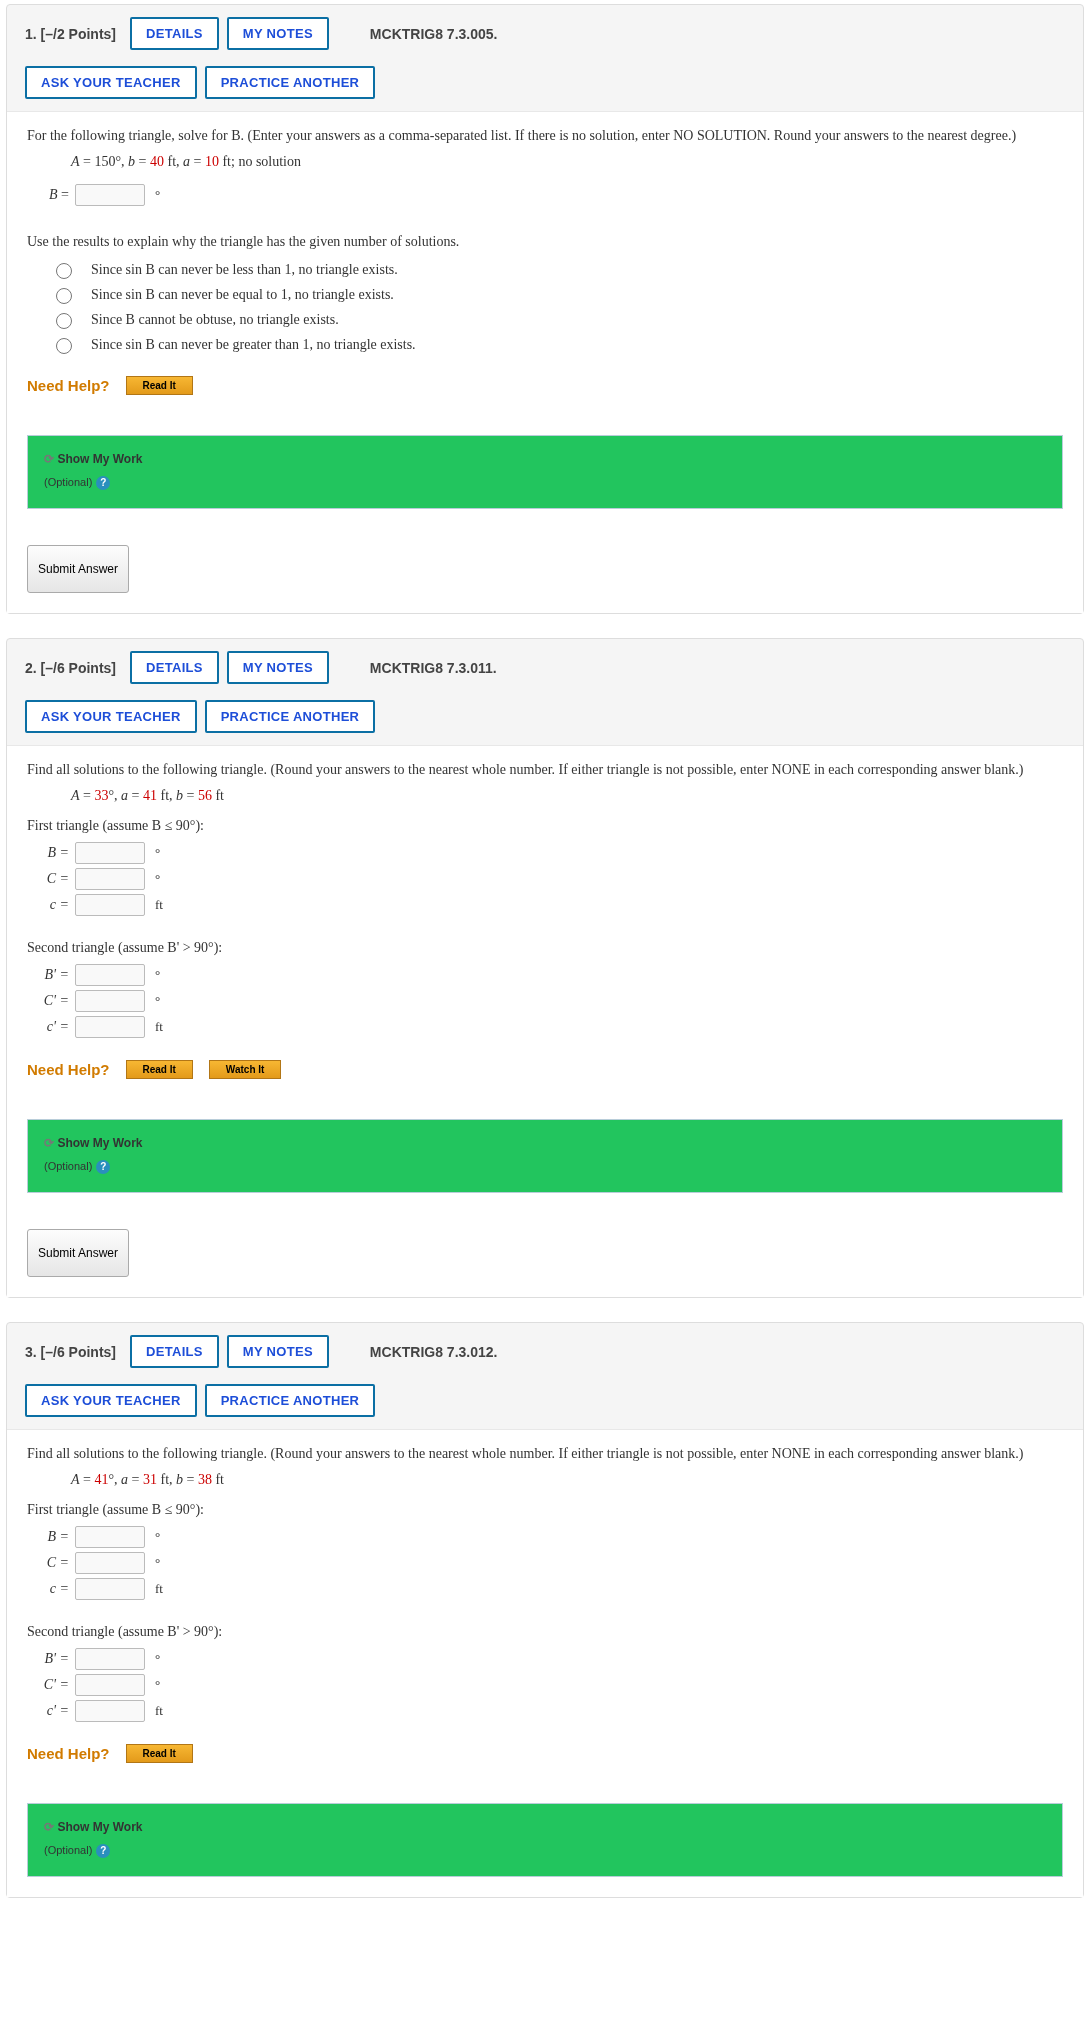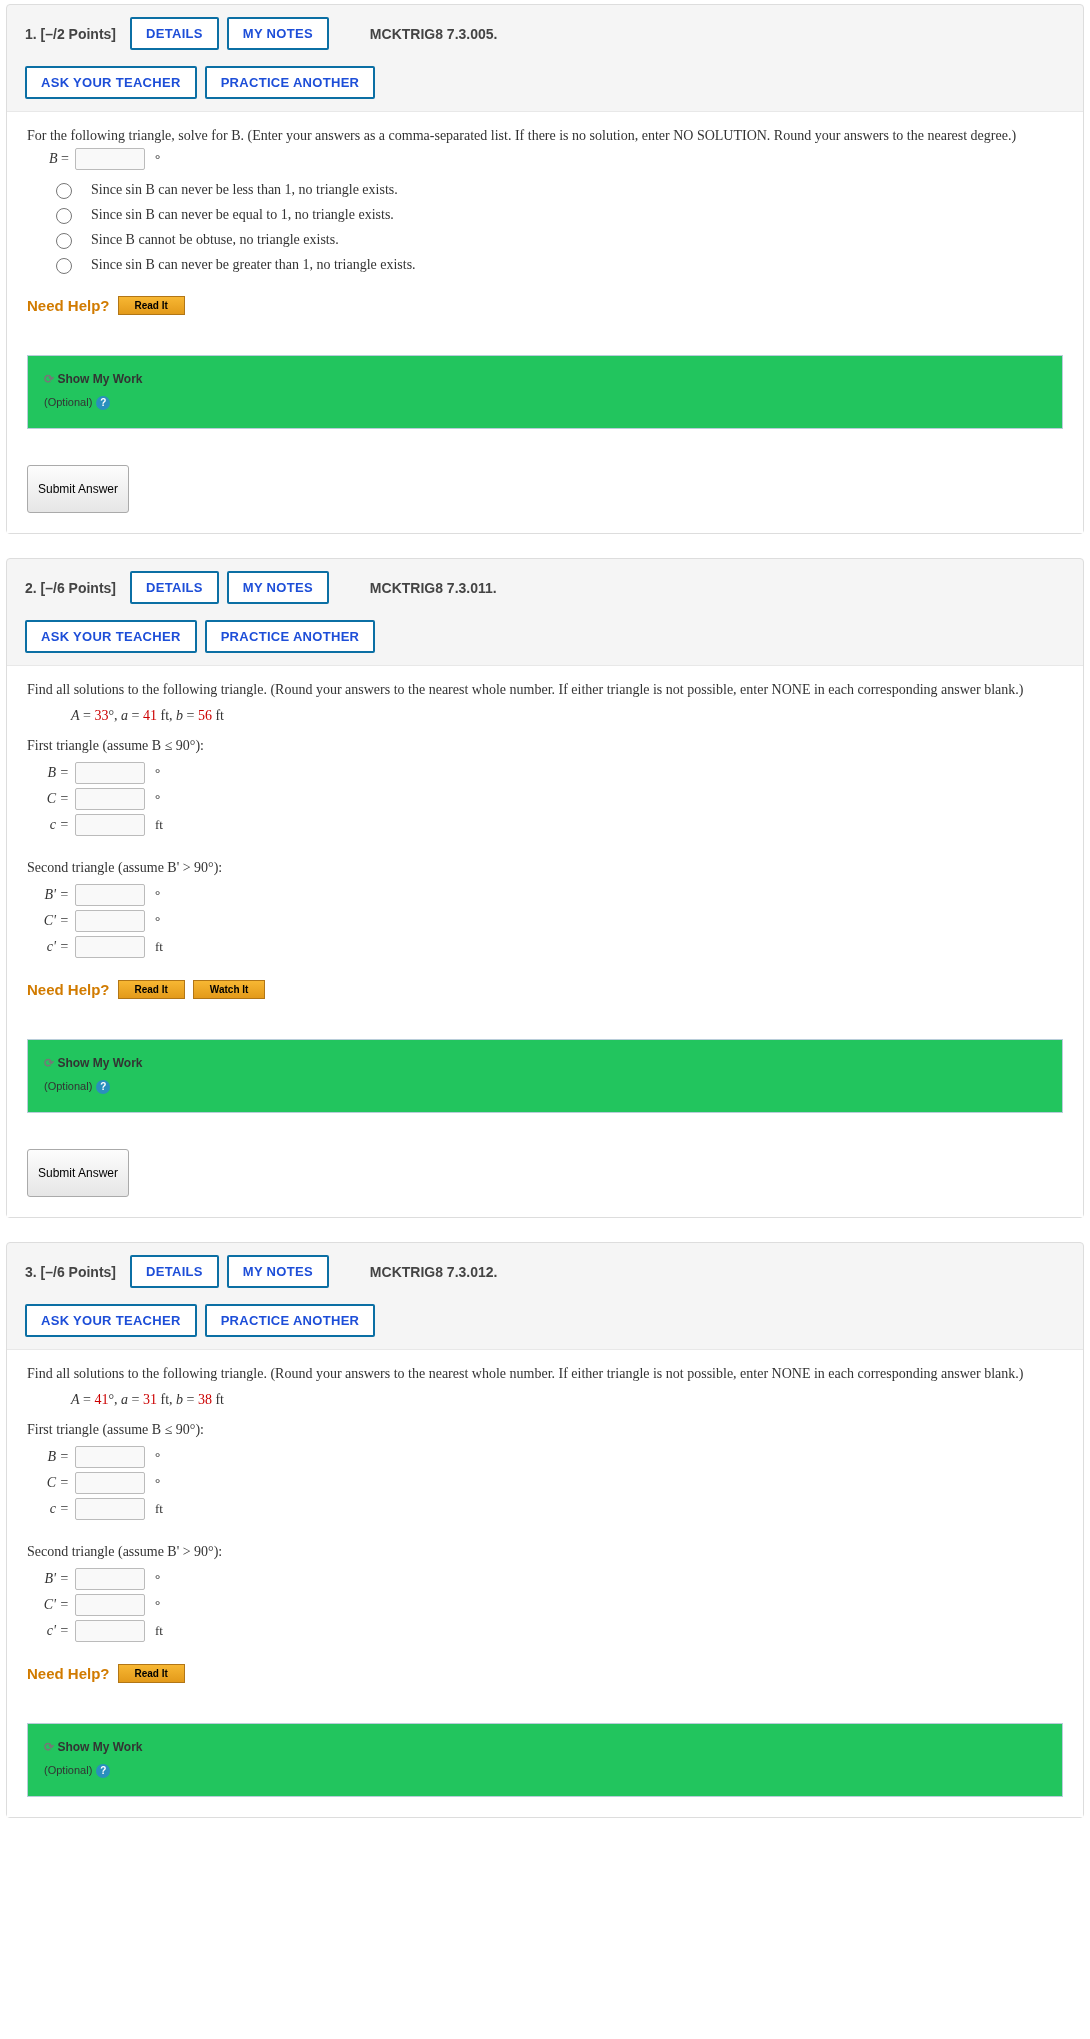--- a/index.html
+++ b/index.html
@@ -62,21 +62,21 @@
   padding: 2px 4px;
 }
 .unit { margin-left: 4px; font-size: 13px; }
 .radio-list { margin: 10px 0 10px 24px; }
 .radio-row { display: flex; align-items: center; gap: 16px; margin: 6px 0; }
 .radio-row input[type=radio] { width: 16px; height: 16px; }
 .need-help {
   margin-top: 22px;
   display: flex;
   align-items: center;
-  gap: 8px;
+  gap: 16px;
 }
 .need-help-label { color: #d17b00; font-weight: bold; font-size: 15px; font-family: Verdana, sans-serif; }
 .help-btn {
   background: linear-gradient(#f7b733, #e39a1a);
   border: 1px solid #b27616;
   color: #000;
   font-size: 10px;
   font-weight: bold;
   padding: 3px 16px;
   cursor: pointer;
@@ -125,25 +125,29 @@
     <span class="q-num"><span>1.</span> <span>[–/2 Points]</span></span>
     <span class="btn">DETAILS</span>
     <span class="btn">MY NOTES</span>
     <span class="src-code">MCKTRIG8 7.3.005.</span>
     <div style="flex-basis:100%;height:0"></div>
     <span class="btn">ASK YOUR TEACHER</span>
     <span class="btn">PRACTICE ANOTHER</span>
   </div>
   <div class="q-body">
     <div>For the following triangle, solve for B. (Enter your answers as a comma-separated list. If there is no solution, enter NO SOLUTION. Round your answers to the nearest degree.)</div>
+    <div class="indent">
+      <span class="ivar">A</span> = 150°, <span class="ivar">b</span> = <span class="red">40</span> ft, <span class="ivar">a</span> = <span class="red">10</span> ft; no solution
+    </div>
     <div class="ans-row">
       <label><span class="ivar">B</span> =</label>
       <input class="ans-input" style="">
       <span class="unit">°</span>
     </div>
+    <div class="section-label" style="margin-top:28px">Use the results to explain why the triangle has the given number of solutions.</div>
     <div class="radio-list">
       <div class="radio-row">
             <input type="radio" name="r1" style="">
             <span>Since sin B can never be less than 1, no triangle exists.</span>
           </div>
       <div class="radio-row">
             <input type="radio" name="r1" style="">
             <span>Since sin B can never be equal to 1, no triangle exists.</span>
           </div>
       <div class="radio-row">

